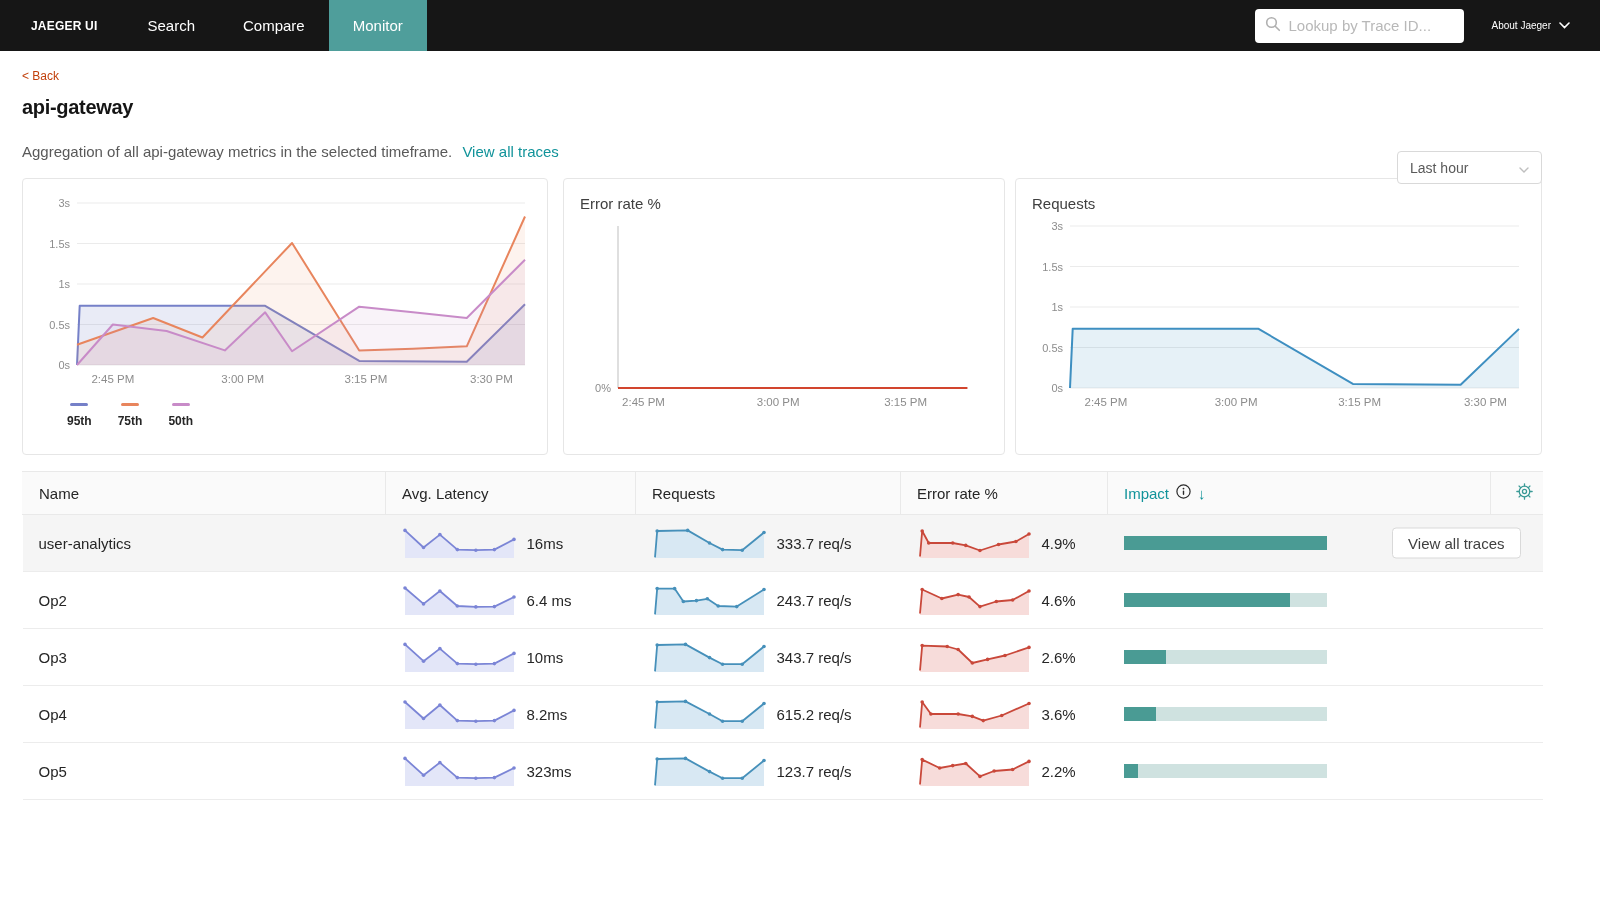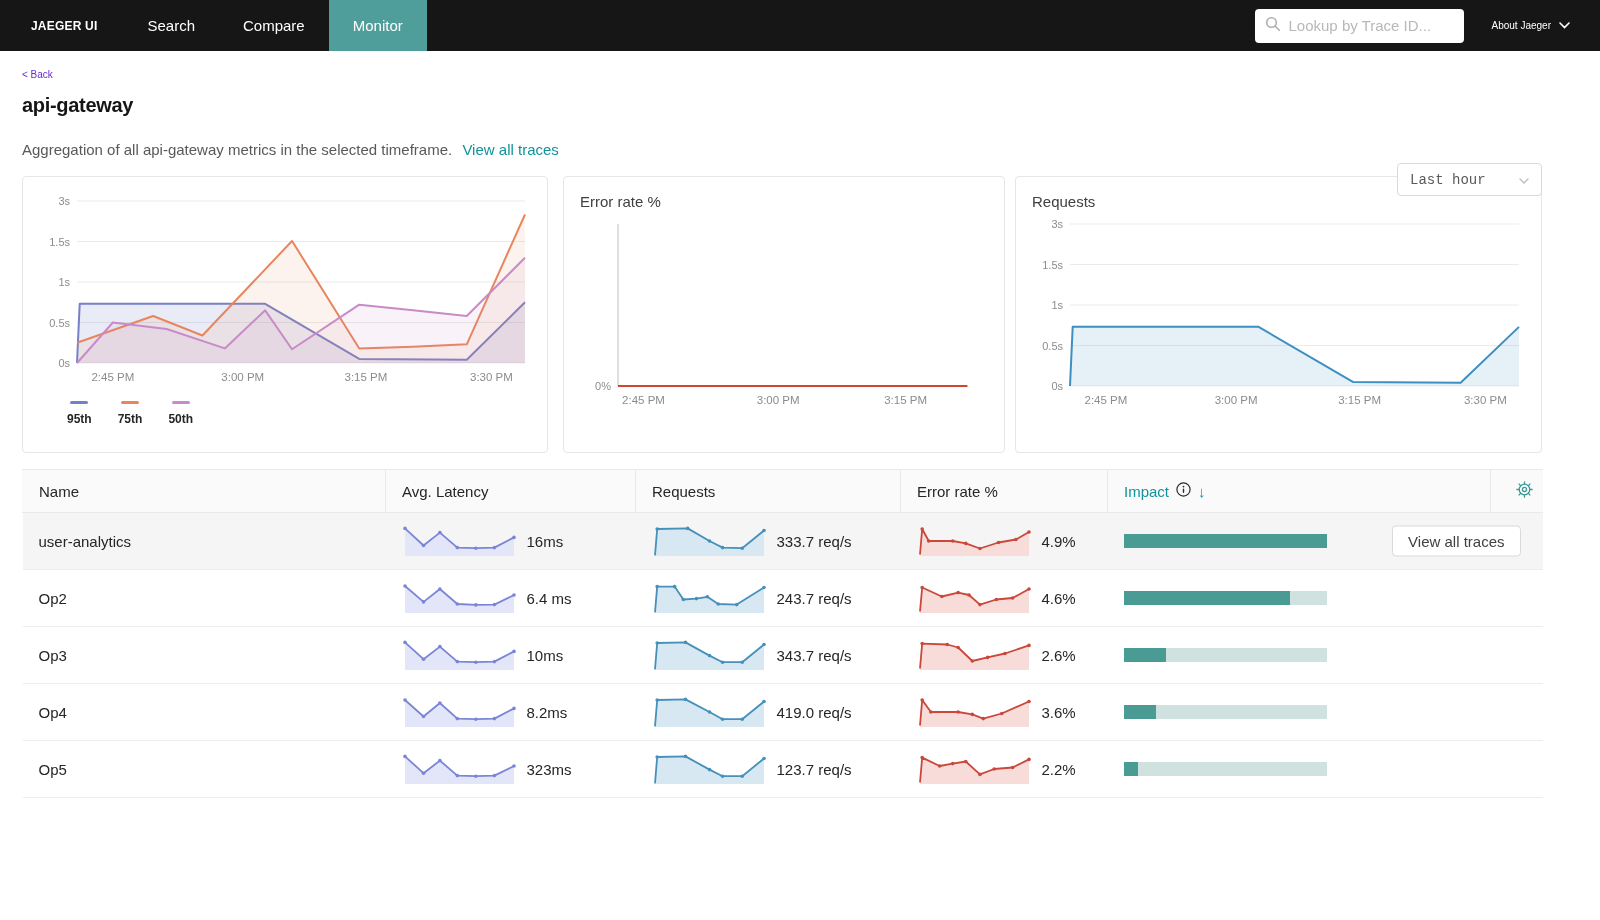--- a/index.html
+++ b/index.html
@@ -11,25 +11,25 @@
   .nav-item { display:flex; align-items:center; padding:0 24px; font-size:15px; cursor:pointer; }
   .nav-item.active { background:#4f9e9b; }
   .nav-spacer { flex:1; }
   .nav-search { align-self:center; display:flex; align-items:center; background:#fff; border-radius:4px; height:34px; width:209px; padding:0 10px; margin-right:28px; }
   .nav-search input { border:none; outline:none; font-size:15px; color:#444; width:100%; margin-left:8px; font-family:"Liberation Sans", sans-serif; }
   .nav-search input::placeholder { color:#b8b8b8; }
   .nav-about { display:flex; align-items:center; font-size:10px; padding-right:30px; cursor:pointer; gap:8px; }
 
   
   .content { width:1520px; margin-left:22px; position:relative; }
-  .back-link { display:inline-block; margin-top:18px; color:#6d28d9; font-size:10px; text-decoration:none; cursor:pointer; }
+  .back-link { display:inline-block; margin-top:18px; color:#c2410c; font-size:12px; text-decoration:none; cursor:pointer; }
   .page-title { margin-top:12px; font-size:20px; font-weight:bold; color:#151515; letter-spacing:-.3px; }
   .sub-row { margin-top:24px; font-size:15px; color:#595959; }
   .sub-row a { color:#11939a; text-decoration:none; margin-left:6px; cursor:pointer; }
-  .tf-select { position:absolute; right:0; top:112px; width:145px; height:33px; border:1px solid #d9d9d9; border-radius:4px; display:flex; align-items:center; justify-content:space-between; padding:0 12px; font-size:14px; color:#595959; background:#fff; cursor:pointer;font-family:Liberation Mono, monospace; }
+  .tf-select { position:absolute; right:0; top:100px; width:145px; height:33px; border:1px solid #d9d9d9; border-radius:4px; display:flex; align-items:center; justify-content:space-between; padding:0 12px; font-size:14px; color:#595959; background:#fff; cursor:pointer; }
 
   
   .cards { display:flex; margin-top:18px; }
   .card { background:#fff; border:1px solid #e6e6e6; border-radius:4px; padding:16px 16px 12px 16px; height:277px; }
   .card1 { width:526px; margin-right:15px; }
   .card2 { width:442px; margin-right:10px; }
   .card3 { width:527px; }
   .card-title { font-size:15px; color:#404040; font-weight:500; margin-bottom:6px; }
   .chart-plot { width:100%; height:196px; }
   .legend { display:flex; gap:26px; margin-top:12px; margin-left:28px; }
@@ -429,21 +429,21 @@
               <svg width="115" height="36">
                 <polygon points="3,32.4 5.18,5.999999999999999 33.52,5.399999999999999 57.5,18 70.58,25.2 90.2,25.2 112,7.500000000000001 112,33 3,33" fill="#d8e8f3" stroke="none"></polygon>
                 <polyline points="3,32.4 5.18,5.999999999999999 33.52,5.399999999999999 57.5,18 70.58,25.2 90.2,25.2 112,7.500000000000001" fill="none" stroke="#4690ba" stroke-width="1.8" stroke-linejoin="round"></polyline>
                 <circle cx="5.18" cy="5.999999999999999" r="1.8" fill="#4690ba"></circle>
                 <circle cx="33.52" cy="5.399999999999999" r="1.8" fill="#4690ba"></circle>
                 <circle cx="57.5" cy="18" r="1.8" fill="#4690ba"></circle>
                 <circle cx="70.58" cy="25.2" r="1.8" fill="#4690ba"></circle>
                 <circle cx="90.2" cy="25.2" r="1.8" fill="#4690ba"></circle>
                 <circle cx="112" cy="7.500000000000001" r="1.8" fill="#4690ba"></circle>
               </svg>
-              <span>419.0 req/s</span>
+              <span>615.2 req/s</span>
             </div>
           </td>
           <td>
             <div class="cellflex">
               <svg width="115" height="36">
                 <polygon points="3,31.5 5.18,5.999999999999999 13.9,18 41.15,18 55.32,20.400000000000002 66.22,24.599999999999998 84.75,19.5 112,7.500000000000001 112,33 3,33" fill="#f7dcda" stroke="none"></polygon>
                 <polyline points="3,31.5 5.18,5.999999999999999 13.9,18 41.15,18 55.32,20.400000000000002 66.22,24.599999999999998 84.75,19.5 112,7.500000000000001" fill="none" stroke="#c9483a" stroke-width="1.8" stroke-linejoin="round"></polyline>
                 <circle cx="5.18" cy="5.999999999999999" r="1.8" fill="#c9483a"></circle>
                 <circle cx="13.9" cy="18" r="1.8" fill="#c9483a"></circle>
                 <circle cx="41.15" cy="18" r="1.8" fill="#c9483a"></circle>

